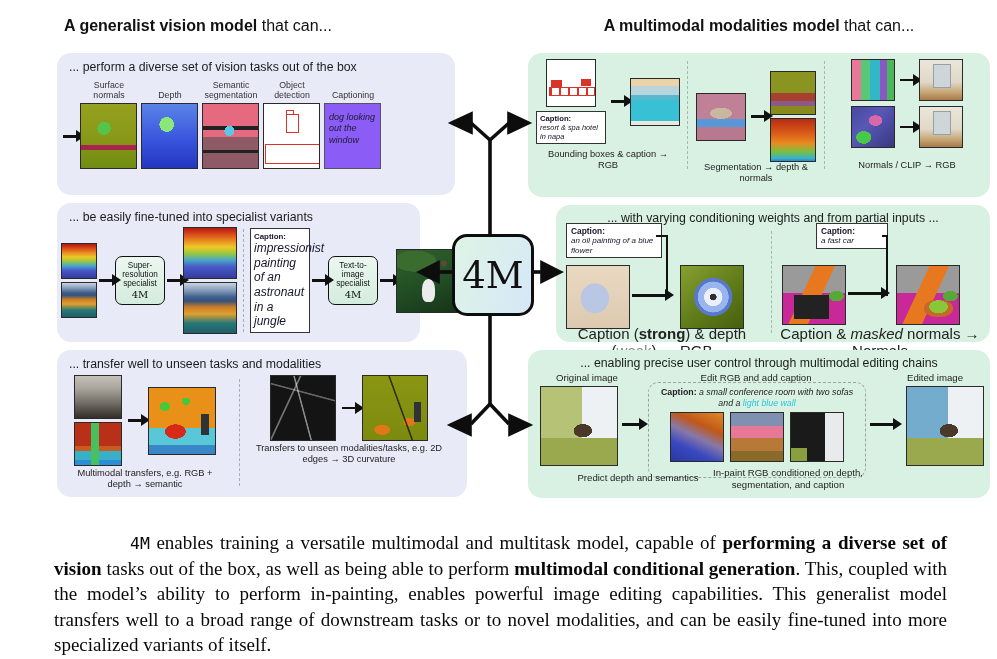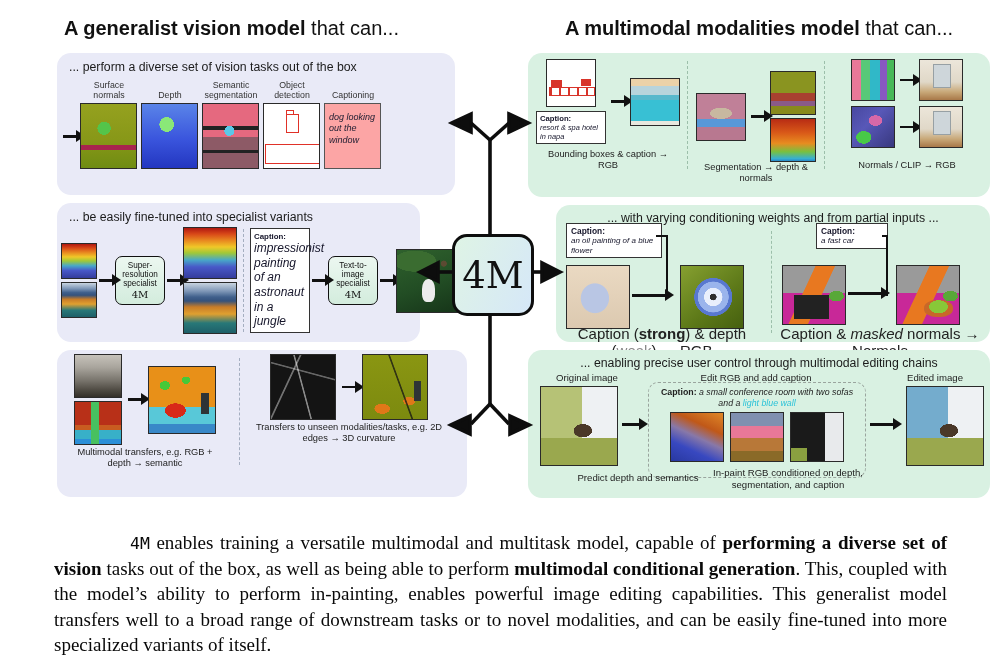--- a/index.html
+++ b/index.html
@@ -1,17 +1,17 @@
 <!DOCTYPE html>
 <html><head>
 <meta charset="utf-8">
 <style>
   html,body{margin:0;padding:0;background:#fff;}
   .fig{position:relative;width:997px;height:659px;background:#fff;font-family:"Liberation Sans",sans-serif;overflow:hidden;}
-  .hdr{position:absolute;font-size:20px;color:#111;}
+  .hdr{position:absolute;font-size:16px;color:#111;}
   .hdr b{font-weight:700;}
   .hdr.left{left:64px;top:17px;}
   .hdr.right{left:528px;top:17px;width:462px;text-align:center;}
   .panel{position:absolute;border-radius:14px;}
   .lav{background:#e9eaf7;}
   .mint{background:#d9f1e2;}
   .p1{left:57px;top:53px;width:398px;height:142px;}
   .p2{left:57px;top:203px;width:363px;height:139px;}
   .p3{left:57px;top:350px;width:410px;height:147px;}
   .p4{left:528px;top:53px;width:462px;height:144px;}
@@ -111,21 +111,21 @@
     linear-gradient(180deg,#95a11f 0%,#889818 55%,#6f8c12 100%);}
   .t-depth1{background:radial-gradient(ellipse 22% 19% at 45% 32%,#8ae878 0 60%,transparent 61%),
     linear-gradient(180deg,#5a84e8 0%,#3a55dd 55%,#2336c0 100%);}
   .t-seg1{background:radial-gradient(ellipse 15% 13% at 48% 42%,#5ac8e8 0 60%,transparent 61%),
     linear-gradient(180deg,transparent 35%,#222 35% 40%,transparent 40% 72%,#222 72% 76%,transparent 76%),
     linear-gradient(180deg,#e5697f 0 52%,#8d5a66 52%);}
   .t-det{background:#fff;}
   .det-a{position:absolute;left:40%;top:16%;width:20%;height:26%;border:1.6px solid #e03128;}
   .det-a:before{content:"";position:absolute;left:-1px;top:-5px;width:55%;height:4px;border:1.6px solid #e03128;border-bottom:none;}
   .det-b{position:absolute;left:2%;bottom:6%;width:110%;height:28%;border:1.6px solid #e03128;}
-  .t-capt{background:#fca5a5;border-color:#555;}
+  .t-capt{background:#8b5cf6;border-color:#555;}
   .t-capt span{display:block;font-style:italic;font-size:9px;line-height:1.25;color:#1c1c30;padding:8px 4px;}
   .t-rainbow{background:linear-gradient(180deg,#b01810 0%,#d84818 12%,#e88820 25%,#f0c828 38%,#a0c838 50%,#48a8c8 64%,#4858c8 78%,#343c9c 100%);}
   .t-autumn{background:linear-gradient(180deg,#c8d4e0 0%,#8098b8 16%,#40608c 28%,#35527c 36%,#c87c28 48%,#e0a030 62%,#287878 80%,#1d5f68 100%);}
   .t-jungle{background:radial-gradient(circle at 78% 22%,#5c4a32 0 4%,transparent 5%),
     radial-gradient(ellipse 58% 28% at 30% 18%,#3a6c30 0 60%,transparent 61%),
     linear-gradient(160deg,#2f612d 0%,#224d24 55%,#163519 100%);}
   .astro{position:absolute;left:42%;top:48%;width:22%;height:36%;background:#ececec;border-radius:45% 45% 35% 35%;}
   .t-indoor{background:linear-gradient(180deg,#c6c2ba 0%,#a8a49c 30%,#76726a 62%,#4a463e 86%,#332f29 100%);}
   .t-depthmap{background:linear-gradient(90deg,transparent 34%,#48c060 34% 52%,transparent 52%),
     linear-gradient(180deg,#b83018 0 55%,#c85c20 55% 66%,#38b0c8 66% 88%,#2b8fd8 88%);}
@@ -273,20 +273,21 @@
         <span class="m4">4M</span>
       </div>
       <div class="harrow"></div>
       <div class="th t-jungle jg">
           <div class="astro"></div>
         </div>
     </div>
   </section>
 
   <section class="panel lav p3">
+    <div class="ptitle">... transfer well to unseen tasks and modalities</div>
     <div class="trow">
       <div class="thalf">
         <div class="imgs">
           <div class="stack">
             <div class="th t-indoor st2"></div>
             <div class="th t-depthmap st2"></div>
           </div>
           <div class="harrow"></div>
           <div class="th t-semout big">
               <div class="door"></div>

